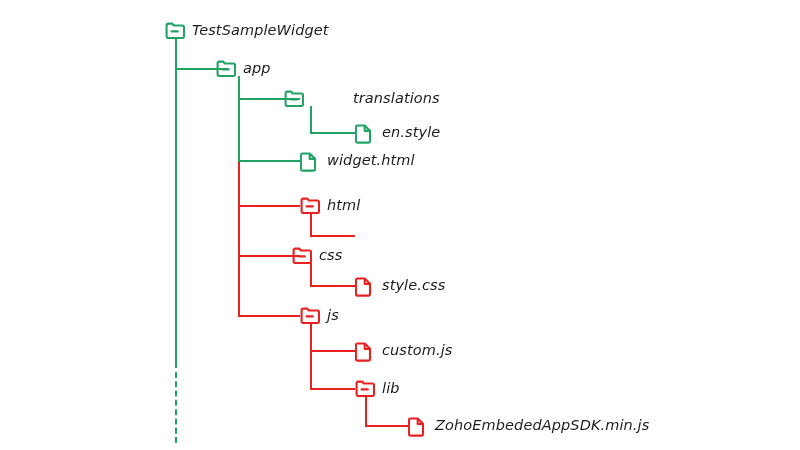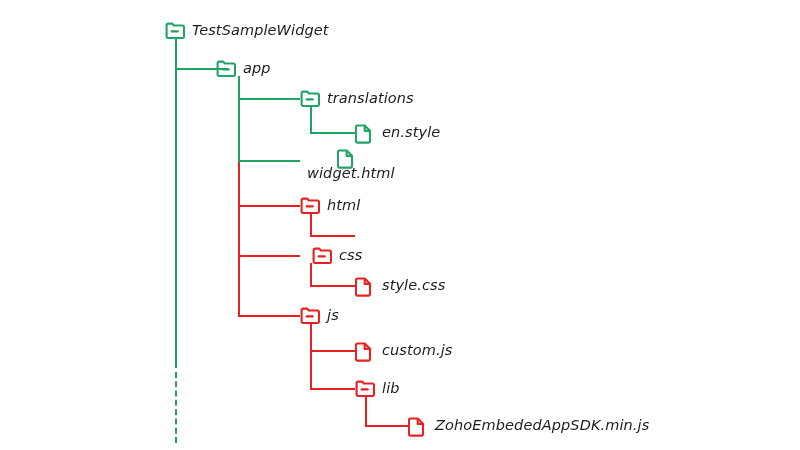--- a/index.html
+++ b/index.html
@@ -116,62 +116,62 @@
   <div class="node" style="left:216px; top:68px;">
     <span class="ficon">
       <svg width="20" height="17" viewBox="0 0 20 17">
         <path d="M1.6 3.2a1.6 1.6 0 0 1 1.6-1.6h4.1l1.5 1.9h8.6a1.6 1.6 0 0 1 1.6 1.6v9.3a1.6 1.6 0 0 1-1.6 1.6H3.2a1.6 1.6 0 0 1-1.6-1.6z" fill="none" stroke="#21a366" stroke-width="2.1" stroke-linejoin="round"></path>
         <line x1="6.6" y1="9.4" x2="12.8" y2="9.4" stroke="#21a366" stroke-width="2.1" stroke-linecap="round"></line>
       </svg>
     </span>
     <span class="label">app</span>
   </div>
 
-  <div class="node" style="left:300px; top:98px;">
+  <div class="node" style="left:284px; top:98px;gap:42px;">
     <span class="ficon">
       <svg width="20" height="17" viewBox="0 0 20 17">
         <path d="M1.6 3.2a1.6 1.6 0 0 1 1.6-1.6h4.1l1.5 1.9h8.6a1.6 1.6 0 0 1 1.6 1.6v9.3a1.6 1.6 0 0 1-1.6 1.6H3.2a1.6 1.6 0 0 1-1.6-1.6z" fill="none" stroke="#21a366" stroke-width="2.1" stroke-linejoin="round"></path>
         <line x1="6.6" y1="9.4" x2="12.8" y2="9.4" stroke="#21a366" stroke-width="2.1" stroke-linecap="round"></line>
       </svg>
     </span>
     <span class="label">translations</span>
   </div>
 
   <div class="node" style="left:355px; top:132px;">
     <span class="ficon">
       <svg width="18" height="20" viewBox="0 0 18 20">
         <path d="M2.5 1.5h7.2l5.3 5.3v10.2a1.6 1.6 0 0 1-1.6 1.6H2.5a1.6 1.6 0 0 1-1.6-1.6V3.1a1.6 1.6 0 0 1 1.6-1.6z" fill="none" stroke="#21a366" stroke-width="2.1" stroke-linejoin="round"></path>
         <path d="M9.7 1.6v5.3h5.2" fill="none" stroke="#21a366" stroke-width="2.1" stroke-linejoin="round"></path>
       </svg>
     </span>
     <span class="label">en.style</span>
   </div>
 
-  <div class="node" style="left:300px; top:160px;flex-direction:column;">
+  <div class="node" style="left:300px; top:160px;">
     <span class="ficon">
       <svg width="18" height="20" viewBox="0 0 18 20">
         <path d="M2.5 1.5h7.2l5.3 5.3v10.2a1.6 1.6 0 0 1-1.6 1.6H2.5a1.6 1.6 0 0 1-1.6-1.6V3.1a1.6 1.6 0 0 1 1.6-1.6z" fill="none" stroke="#21a366" stroke-width="2.1" stroke-linejoin="round"></path>
         <path d="M9.7 1.6v5.3h5.2" fill="none" stroke="#21a366" stroke-width="2.1" stroke-linejoin="round"></path>
       </svg>
     </span>
     <span class="label">widget.html</span>
   </div>
 
   <div class="node" style="left:300px; top:205px;">
     <span class="ficon">
       <svg width="20" height="17" viewBox="0 0 20 17">
         <path d="M1.6 3.2a1.6 1.6 0 0 1 1.6-1.6h4.1l1.5 1.9h8.6a1.6 1.6 0 0 1 1.6 1.6v9.3a1.6 1.6 0 0 1-1.6 1.6H3.2a1.6 1.6 0 0 1-1.6-1.6z" fill="none" stroke="#e8201f" stroke-width="2.1" stroke-linejoin="round"></path>
         <line x1="6.6" y1="9.4" x2="12.8" y2="9.4" stroke="#e8201f" stroke-width="2.1" stroke-linecap="round"></line>
       </svg>
     </span>
     <span class="label">html</span>
   </div>
 
 
-  <div class="node" style="left:312px; top:255px;">
+  <div class="node" style="left:292px; top:255px;">
     <span class="ficon">
       <svg width="20" height="17" viewBox="0 0 20 17">
         <path d="M1.6 3.2a1.6 1.6 0 0 1 1.6-1.6h4.1l1.5 1.9h8.6a1.6 1.6 0 0 1 1.6 1.6v9.3a1.6 1.6 0 0 1-1.6 1.6H3.2a1.6 1.6 0 0 1-1.6-1.6z" fill="none" stroke="#e8201f" stroke-width="2.1" stroke-linejoin="round"></path>
         <line x1="6.6" y1="9.4" x2="12.8" y2="9.4" stroke="#e8201f" stroke-width="2.1" stroke-linecap="round"></line>
       </svg>
     </span>
     <span class="label">css</span>
   </div>
 
   <div class="node" style="left:355px; top:285px;">

